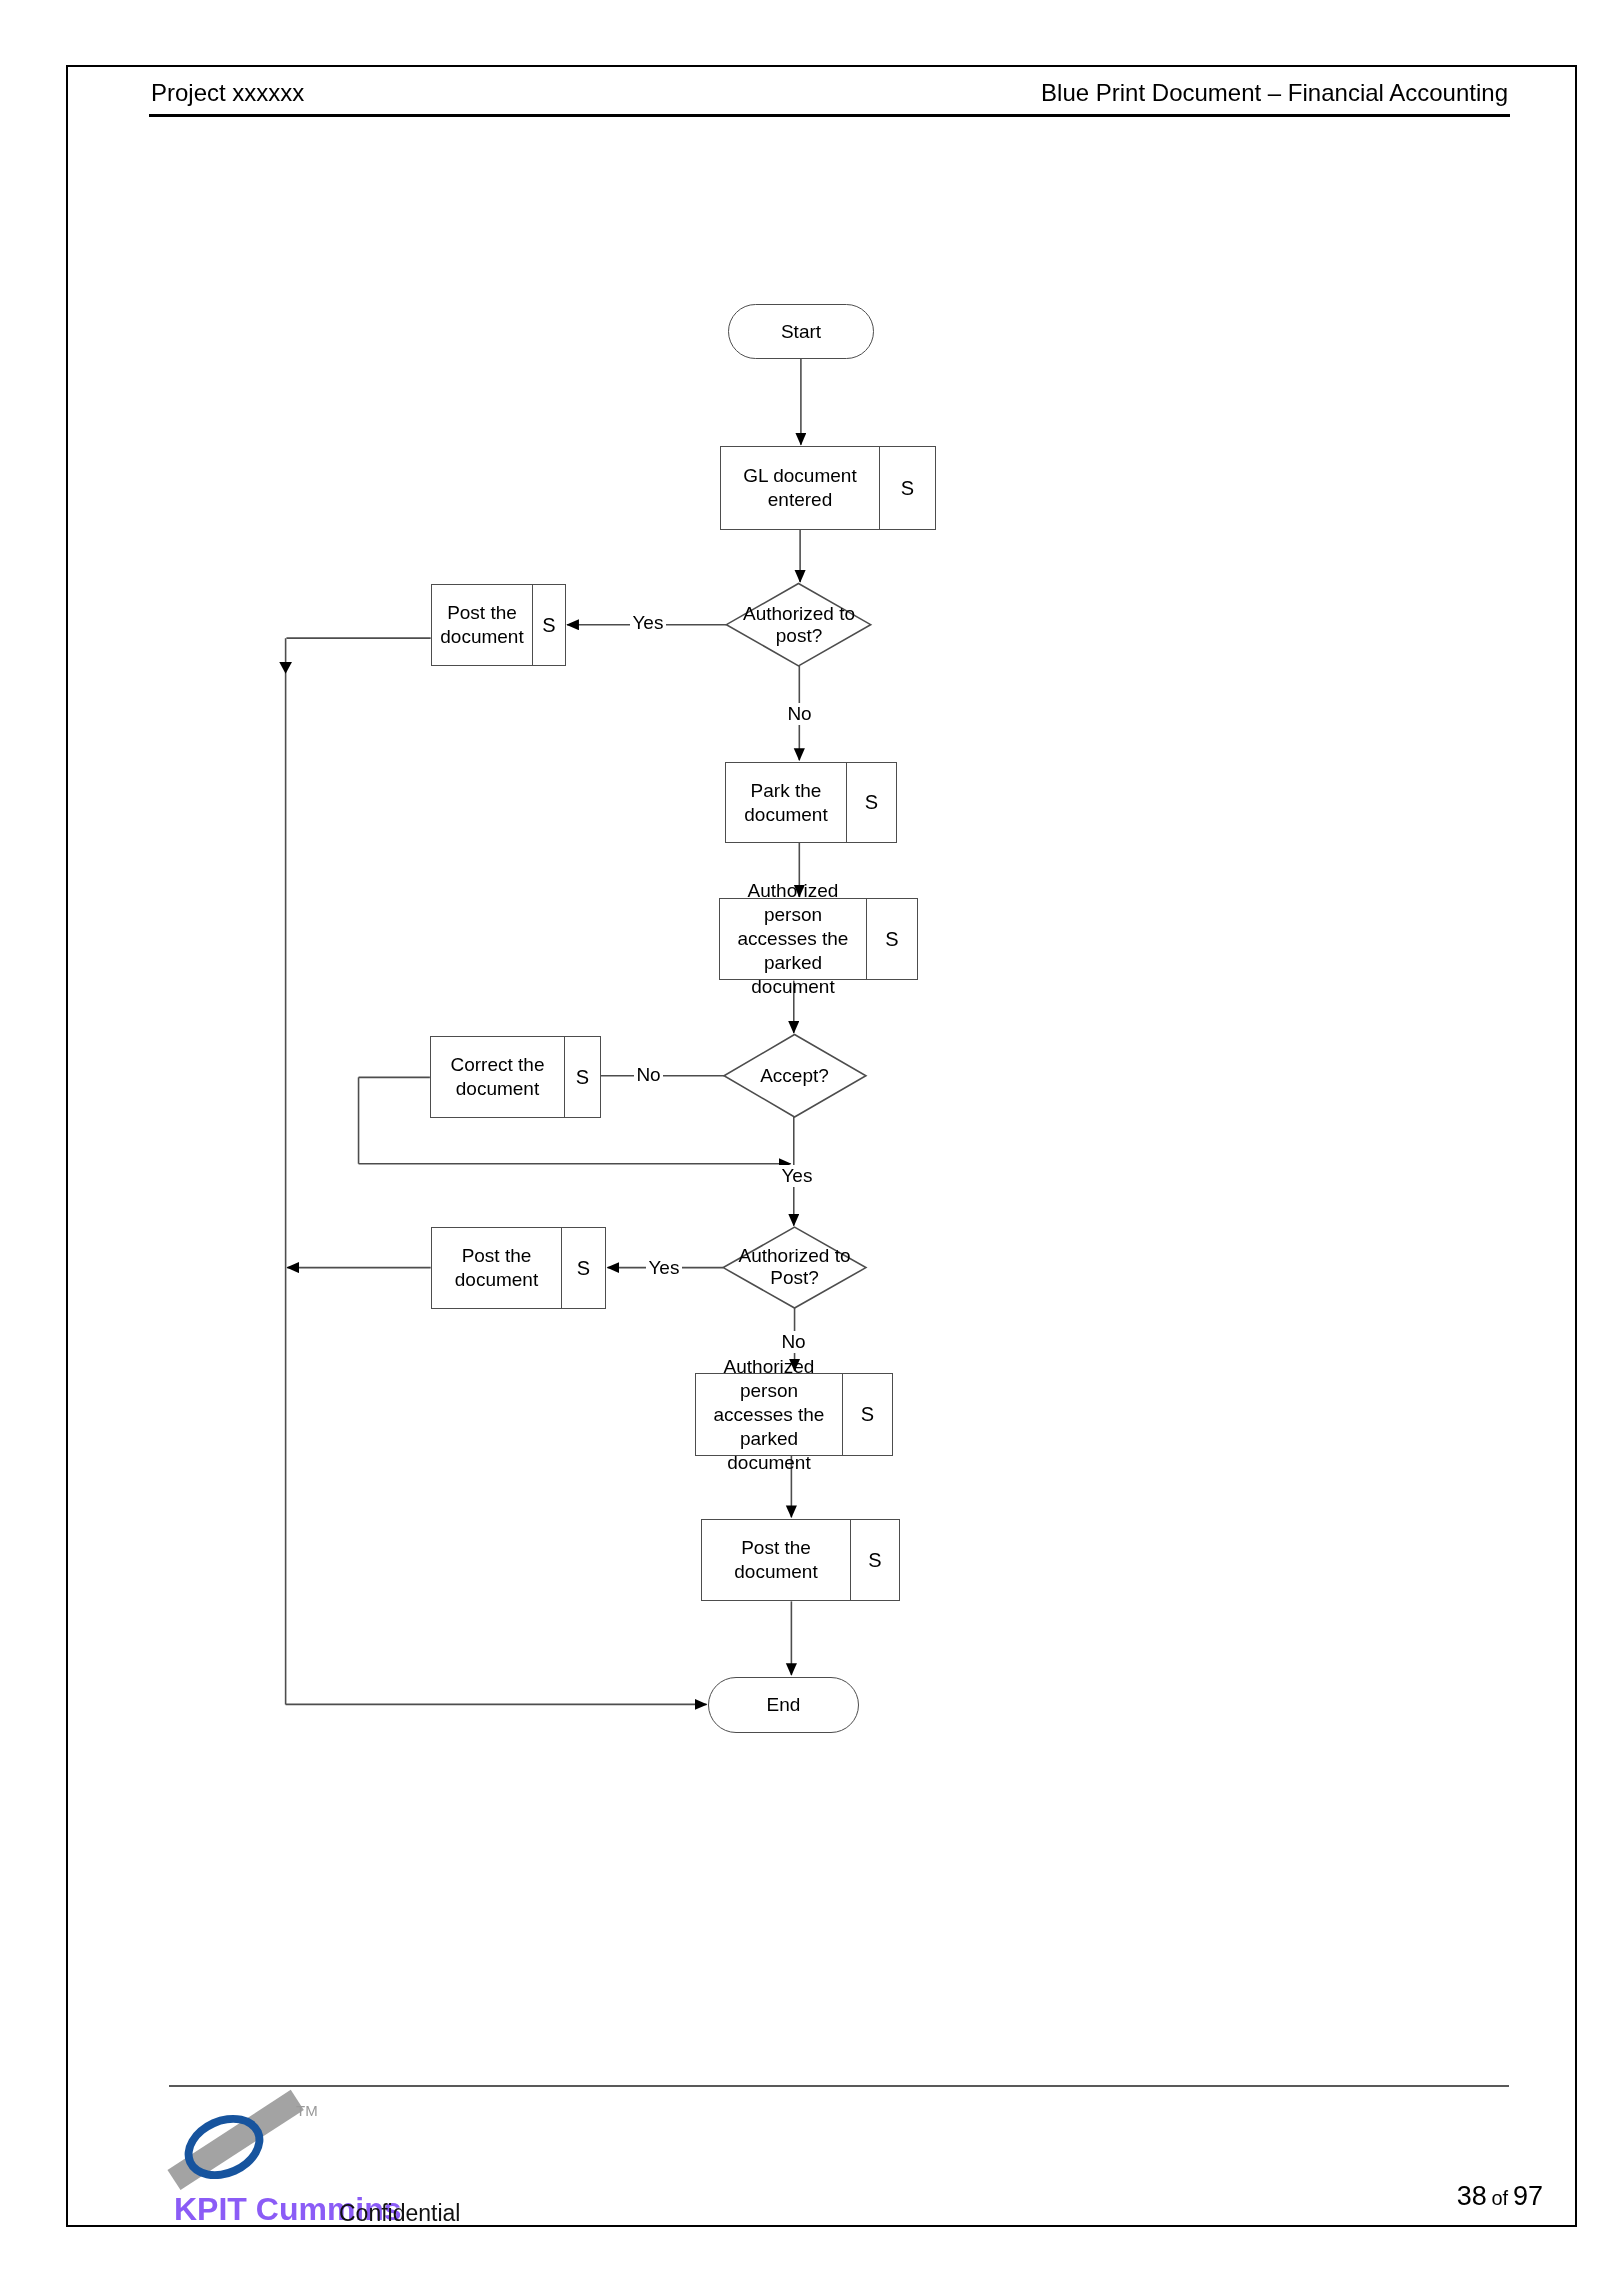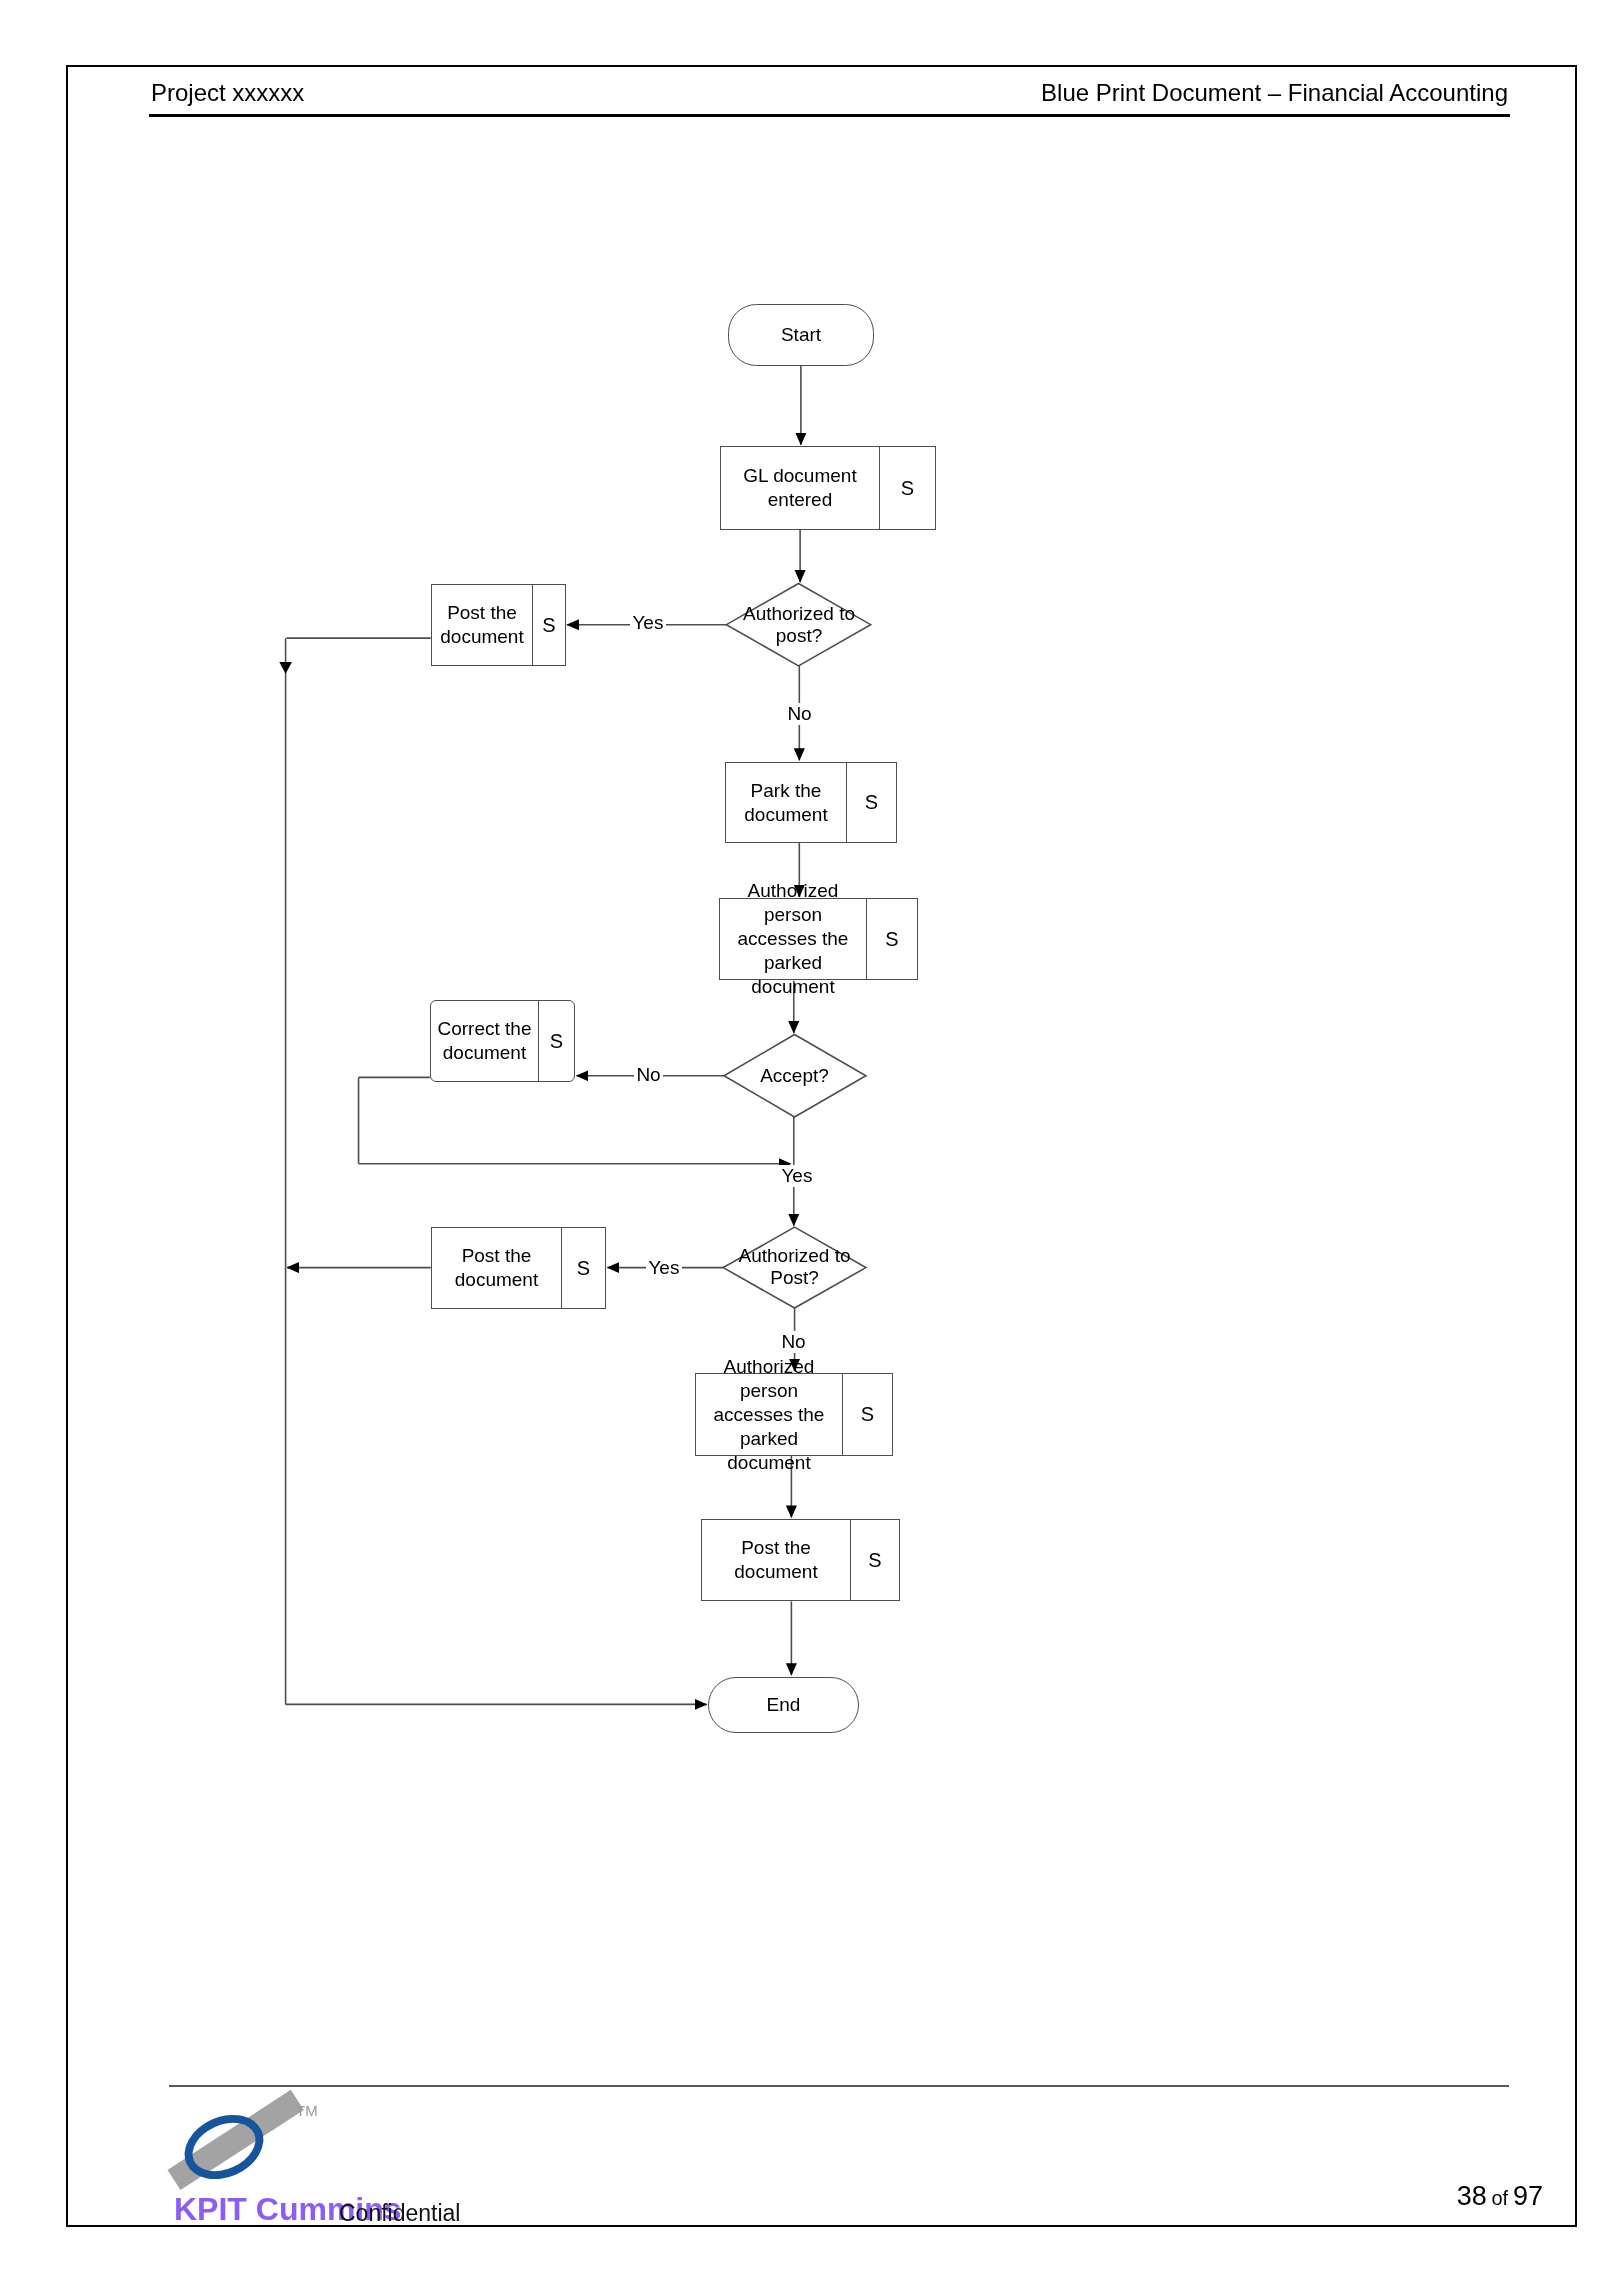--- a/index.html
+++ b/index.html
@@ -80,21 +80,21 @@
 
     <polygon points="352,835 368,835 360,850" fill="#000"></polygon>
 
     <g stroke="#4d4d4d" stroke-width="2" fill="#fff">
       <polygon points="1007,736 1098,788 1007,840 916,788"></polygon>
       <polygon points="1002,1305 1092,1357 1002,1409 913,1357"></polygon>
       <polygon points="1002,1548 1092,1599 1002,1650 912,1599"></polygon>
     </g>
   </svg>
 
-  <div class="terminator node" style="left:728px;top:304px;width:146px;height:62px;">
+  <div class="terminator node" style="left:728px;top:304px;width:146px;height:55px;">
     <span>Start</span>
   </div>
   <div class="terminator node" style="left:708px;top:1677px;width:151px;height:56px;">
     <span>End</span>
   </div>
 
   <div class="pbox node" style="left:720px;top:446px;width:216px;height:84px;">
     <div class="main pre">GL document
 entered</div>
     <div class="scell" style="width:56px;">S</div>
@@ -111,21 +111,21 @@
     <div class="scell" style="width:50px;">S</div>
   </div>
 
   <div class="pbox node" style="left:719px;top:898px;width:199px;height:82px;">
     <div class="main pre">Authorized person
 accesses the
 parked document</div>
     <div class="scell" style="width:51px;">S</div>
   </div>
 
-  <div class="pbox node" style="left:430px;top:1000px;width:145px;height:82px;border-radius:6px;">
+  <div class="pbox node" style="left:430px;top:1036px;width:171px;height:82px;">
     <div class="main pre">Correct the
 document</div>
     <div class="scell" style="width:36px;">S</div>
   </div>
 
   <div class="pbox node" style="left:431px;top:1227px;width:175px;height:82px;">
     <div class="main pre">Post the
 document</div>
     <div class="scell" style="width:44px;">S</div>
   </div>

